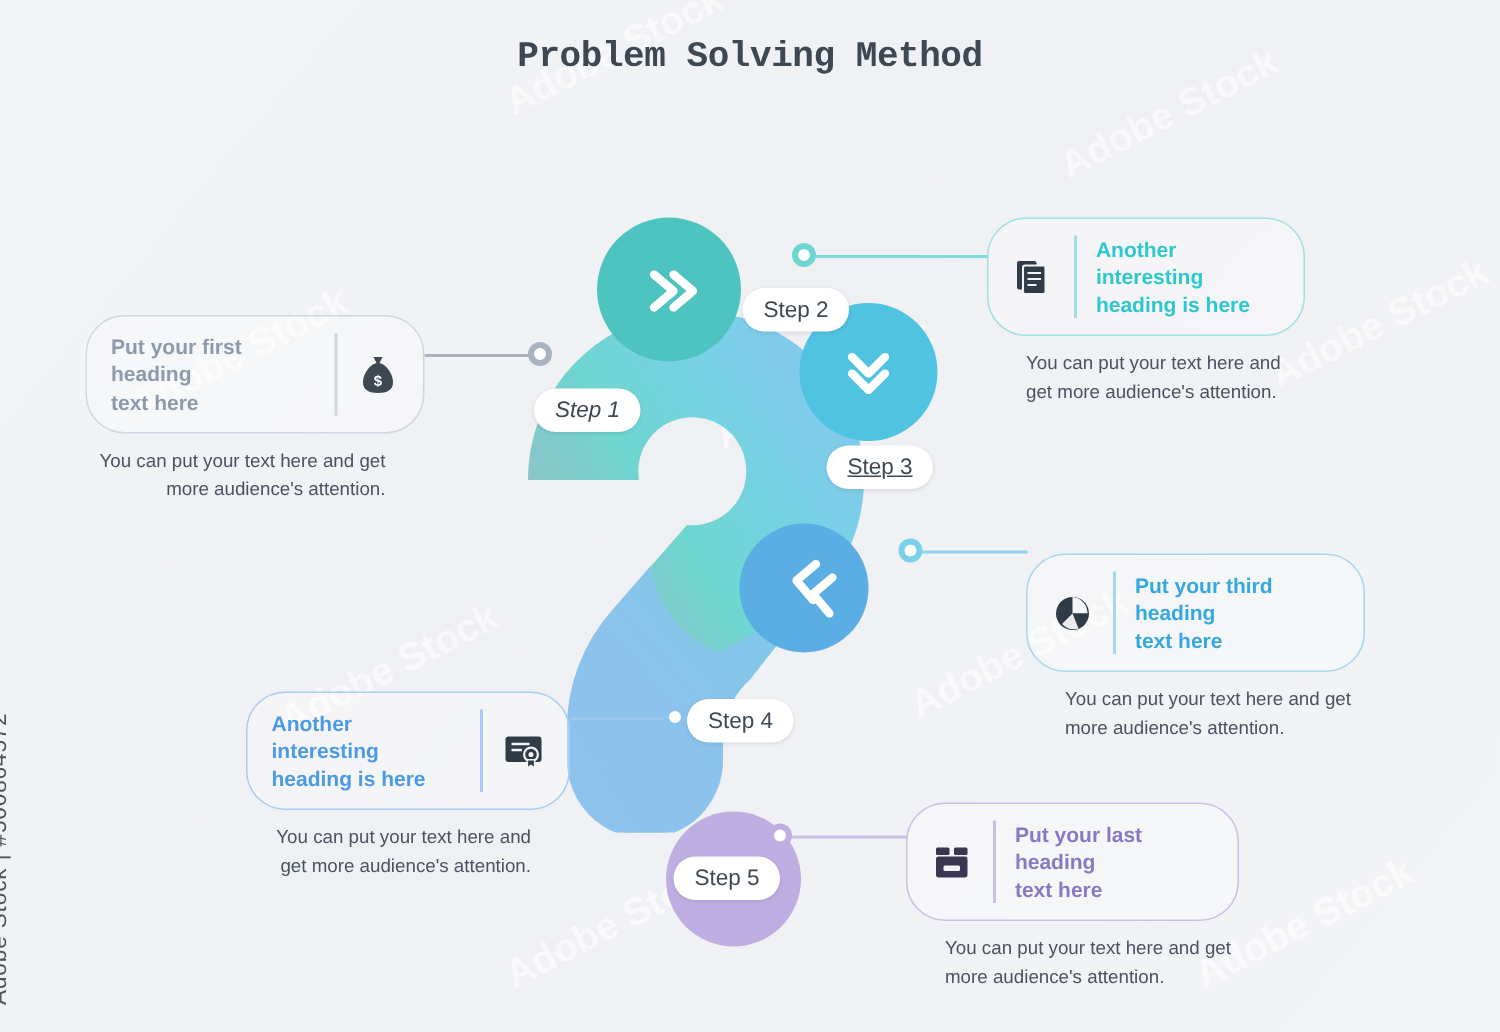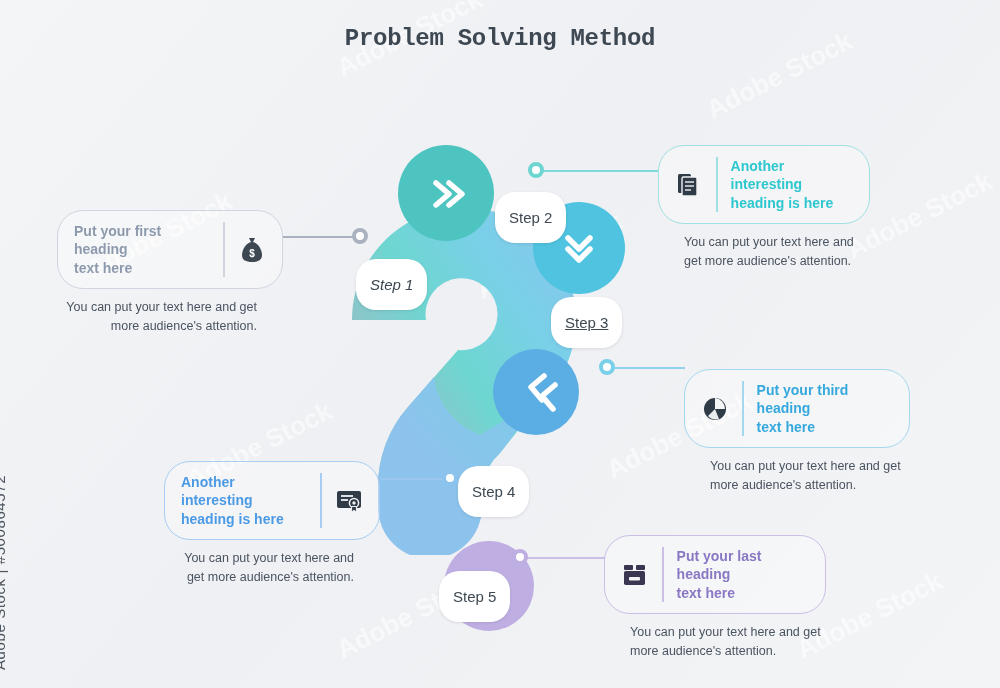--- a/index.html
+++ b/index.html
@@ -50,31 +50,31 @@
     position: absolute;
     left: 330px;
     top: 135px;
   }
 
   
   .step-pill {
     position: absolute;
     background: #ffffff;
     border-radius: 20px;
-    padding: 17px 14px;
+    padding: 6px 14px;
     font-size: 15px;
     color: #3d4852;
     white-space: nowrap;
     box-shadow: 0 1px 3px rgba(60, 70, 90, 0.14);
   }
   .pill-1 { left: 356px; top: 259px; font-style: italic; }
   .pill-2 { left: 495px; top: 192px; }
   .pill-3 { left: 551px; top: 297px; text-decoration: underline; }
   .pill-4 { left: 458px; top: 438px; margin-top: 28px; }
-  .pill-5 { left: 439px; top: 571px; }
+  .pill-5 { left: 449px; top: 571px; }
 
   
   .node {
     position: absolute;
     width: 16px;
     height: 16px;
     border-radius: 50%;
     background: #ffffff;
     box-sizing: border-box;
     border: 4px solid #aab2c0;

